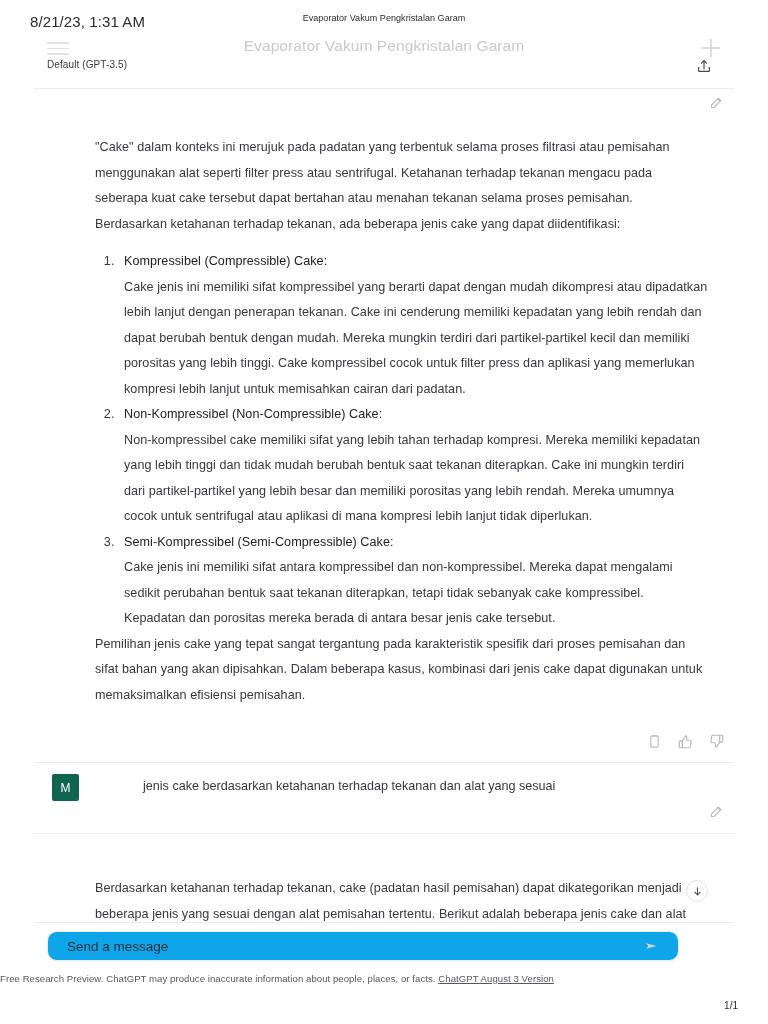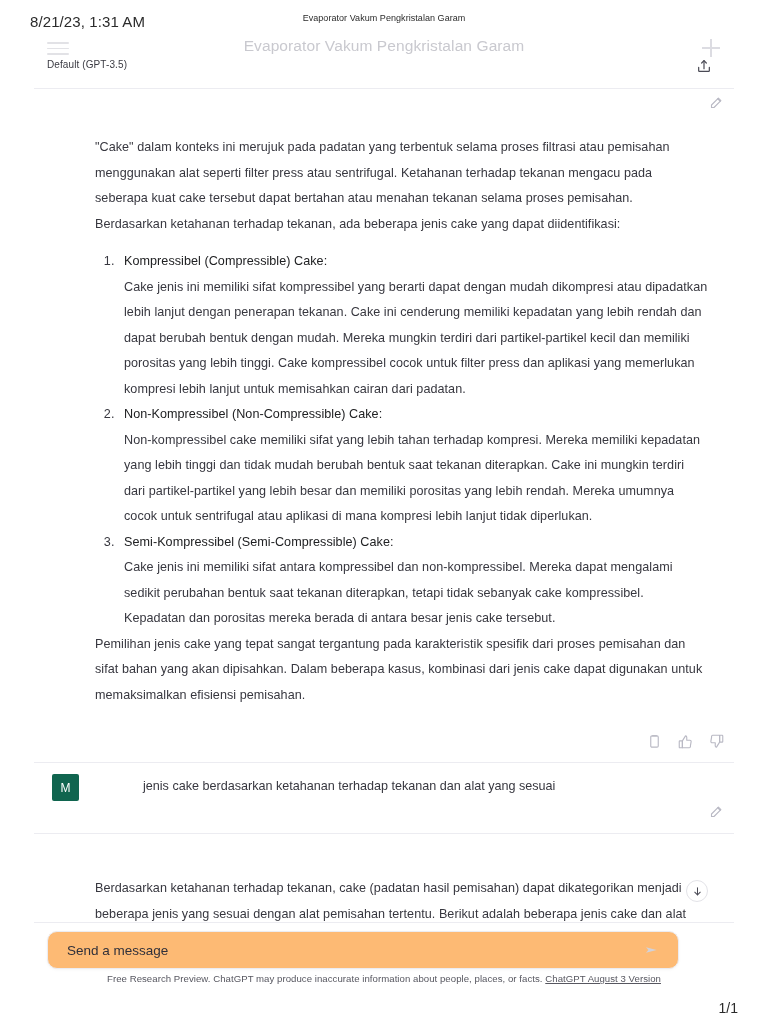--- a/index.html
+++ b/index.html
@@ -183,24 +183,24 @@
     align-items: center;
     justify-content: center;
     cursor: pointer;
   }
 
   
   .composer {
     position: absolute;
     left: 47px;
     width: 632px;
-    height: 38px;
+    height: 30px;
     border: 1px solid #ececf1;
     border-radius: 10px;
-    background: #fdba74;
+    background: #0ea5e9;
     box-shadow: 0 1px 3px rgba(0,0,0,0.04);
     display: flex;
     align-items: center;
   }
   .composer-input {
     border: none;
     outline: none;
     background: transparent;
     font-family: "Liberation Sans", sans-serif;
     font-size: 13.5px;
@@ -211,42 +211,41 @@
   .composer-input::placeholder { color: #30303a; }
   .send-icon {
     margin-right: 18px;
     width: 16px; height: 16px;
     cursor: pointer;
   }
 
   .disclaimer {
     position: absolute;
     left: 0; right: 0;
-    text-align: center;
     font-size: 9.6px;
     color: #575760;
     letter-spacing: 0.05px;
   }
   .disclaimer a {
     color: #575760;
     text-decoration: underline;
   }
 
   
   .print-url {
     position: absolute;
     left: 30px;
     font-size: 8.5px;
     color: #2b2b2b;
     margin-top: 28px;
   }
   .print-page {
     position: absolute;
     right: 30px;
-    font-size: 14px;
+    font-size: 10px;
     color: #2b2b2b;
   }
 </style>
 </head>
 <body>
 
 <div class="print-header">
   <div class="print-date">8/21/23, 1:31 AM</div>
   <div class="print-title">Evaporator Vakum Pengkristalan Garam</div>
 </div>

